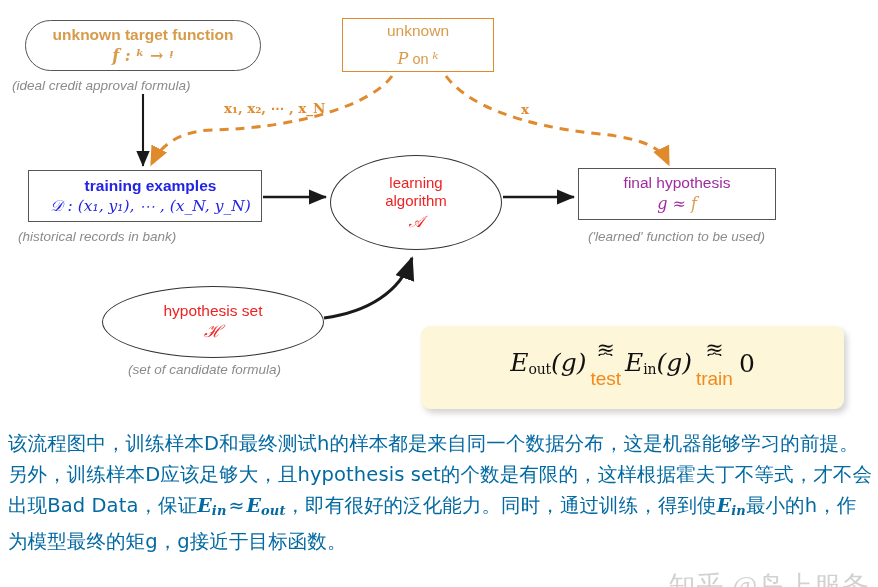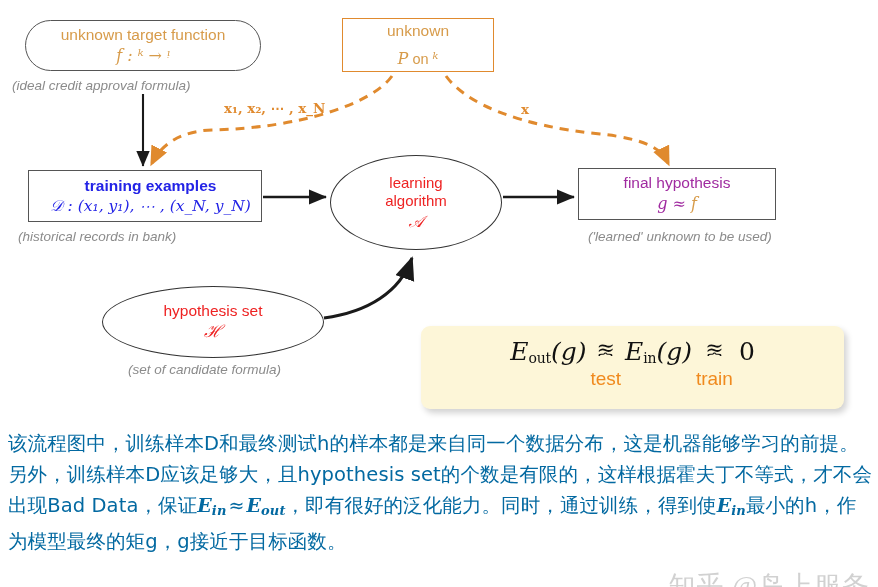--- a/index.html
+++ b/index.html
@@ -52,20 +52,21 @@
   }
   .node .l1 { white-space: nowrap; }
   .node .l2 { white-space: nowrap; }
 
   
   #node-target {
     left: 25px; top: 20px; width: 236px; height: 51px;
     border: 1.6px solid #555555;
     border-radius: 26px;
     color: #d79b4a;
+    font-weight: bold;
   }
   #node-target .l1 { font-size: 15.5px; }
   #node-target .l2 {
     font-size: 16px;
     font-family: "DejaVu Serif", serif;
     font-style: italic;
     margin-top: 1px;
   }
 
   
@@ -177,21 +178,21 @@
     background: #fdf6d8;
     border-radius: 9px;
     box-shadow: 3px 4px 6px rgba(0,0,0,0.18);
     display: flex;
     align-items: center;
     justify-content: center;
   }
   .formula-wrap {
     position: relative;
     display: flex;
-    align-items: flex-start;
+    align-items: center;
     justify-content: center;
     font-family: "DejaVu Serif", serif;
     color: #111;
     margin-top: -8px;
   }
   .fpart {
     font-size: 25px;
     font-style: italic;
     white-space: nowrap;
     line-height: 1;
@@ -323,21 +324,21 @@
     <div class="node" id="node-algo">
       <span class="l1">learning</span>
       <span class="l2">algorithm</span>
       <span class="l3">𝒜</span>
     </div>
 
     <div class="node" id="node-final">
       <span class="l1">final hypothesis</span>
       <span class="l2"><span>g</span><span> ≈ </span><span class="tf">f</span></span>
     </div>
-    <div class="caption" id="cap-final">('learned' unknown to be used)</div>
+    <div class="caption" id="cap-final">('learned' function to be used)</div>
 
     <div class="node" id="node-hset">
       <span class="l1">hypothesis set</span>
       <span class="l2">ℋ</span>
     </div>
     <div class="caption" id="cap-hset">(set of candidate formula)</div>
 
     <div id="panel-formula">
       <div class="formula-wrap">
 

